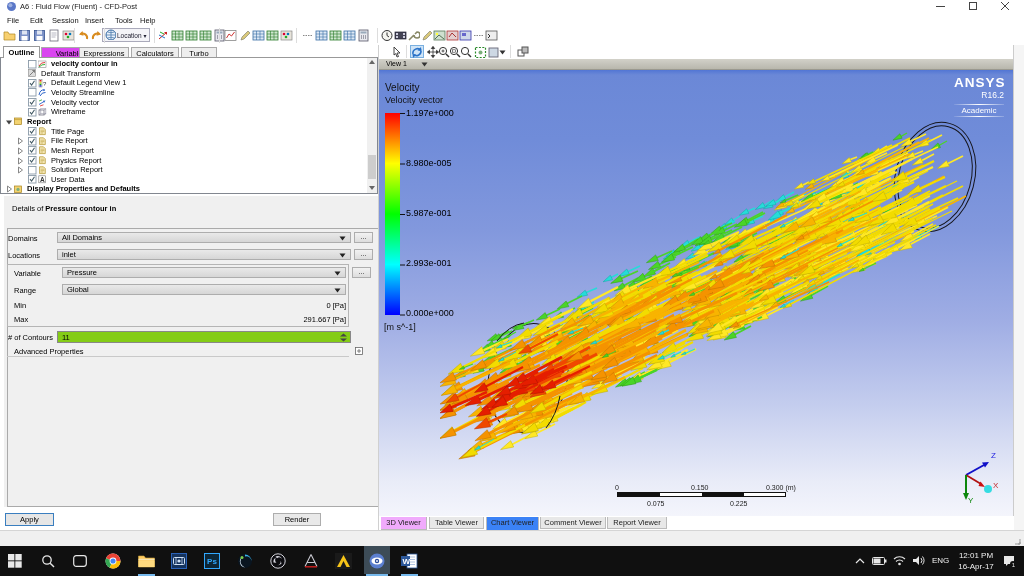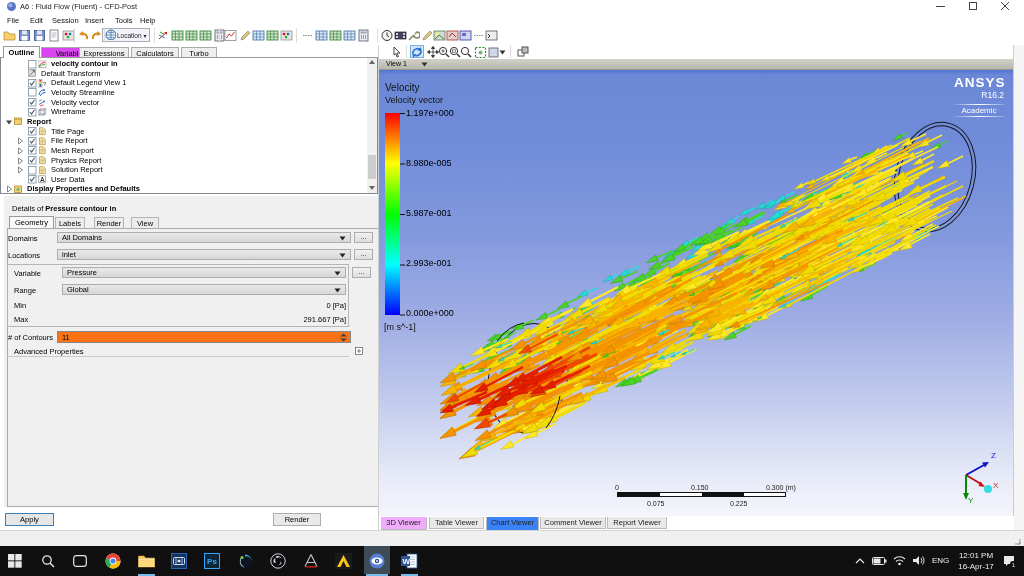--- a/index.html
+++ b/index.html
@@ -322,26 +322,20 @@
         <path d="M0 4 L3 0 L6 4Z" fill="#666"></path>
       </svg>
       <div class="abs" style="left:1px;top:97px;width:8px;height:24px;background:#cdcdcd;"></div>
       <svg class="abs" style="left:2px;top:128px" width="6" height="5">
         <path d="M0 0 L3 4 L6 0Z" fill="#666"></path>
       </svg>
     </div>
   </div>
 <div class="abs" style="left:4px;top:196px;width:378px;height:403px;background:#f0f0f0;">
  <div class="abs" style="left:8px;top:8px;font-size:7.5px;color:#000;">Details of <b>Pressure contour in</b></div>
- <div class="abs" style="left:3px;top:20px;width:372px;height:12px;font-size:7.5px;">
-  <div class="abs" style="left:2px;top:0;width:45px;height:12px;border:1px solid #999;border-bottom:none;background:#f9f9f9;text-align:center;line-height:12px;z-index:2;">Geometry</div>
-  <div class="abs" style="left:48px;top:1px;width:30px;height:11px;border:1px solid #b5b5b5;border-bottom:none;background:#ececec;text-align:center;line-height:11px;">Labels</div>
-  <div class="abs" style="left:87px;top:1px;width:30px;height:11px;border:1px solid #b5b5b5;border-bottom:none;background:#ececec;text-align:center;line-height:11px;">Render</div>
-  <div class="abs" style="left:124px;top:1px;width:28px;height:11px;border:1px solid #b5b5b5;border-bottom:none;background:#ececec;text-align:center;line-height:11px;">View</div>
- </div>
  <div class="abs" style="left:3px;top:32px;width:372px;height:279px;border:1px solid #aaa;background:#f0f0f0;"></div>
 </div>
 <div class="abs" style="left:0;top:228px;width:378px;height:130px;font-size:7.5px;color:#000;">
     <div class="abs" style="left:8px;top:6px;">Domains</div>
     <div class="abs" style="left:57px;top:4px;width:294px;height:11px;background:linear-gradient(#e9e9e9,#d6d6d6);border:1px solid #adadad;font-size:7.5px;color:#000;line-height:10px;padding-left:4px;">All Domains<svg class="abs" style="right:4px;top:3px" width="7" height="5">
         <path d="M0.5 0.5 L6.5 0.5 L3.5 4.5Z" fill="#222"></path>
       </svg></div>
     <div class="abs" style="left:354px;top:4px;width:19px;height:11px;background:linear-gradient(#f2f2f2,#dddddd);border:1px solid #adadad;font-size:7px;text-align:center;line-height:8px;color:#111;">...</div>
     <div class="abs" style="left:8px;top:23px;">Locations</div>
     <div class="abs" style="left:57px;top:21px;width:294px;height:11px;background:linear-gradient(#e9e9e9,#d6d6d6);border:1px solid #adadad;font-size:7.5px;color:#000;line-height:10px;padding-left:4px;">inlet<svg class="abs" style="right:4px;top:3px" width="7" height="5">
@@ -356,21 +350,21 @@
     <div class="abs" style="left:352px;top:39px;width:19px;height:11px;background:linear-gradient(#f2f2f2,#dddddd);border:1px solid #adadad;font-size:7px;text-align:center;line-height:8px;color:#111;">...</div>
     <div class="abs" style="left:14px;top:58px;">Range</div>
     <div class="abs" style="left:62px;top:56px;width:284px;height:11px;background:linear-gradient(#e9e9e9,#d6d6d6);border:1px solid #adadad;font-size:7.5px;color:#000;line-height:10px;padding-left:4px;">Global<svg class="abs" style="right:4px;top:3px" width="7" height="5">
         <path d="M0.5 0.5 L6.5 0.5 L3.5 4.5Z" fill="#222"></path>
       </svg></div>
     <div class="abs" style="left:14px;top:73px;">Min</div>
     <div class="abs" style="left:246px;top:73px;width:100px;text-align:right;">0 [Pa]</div>
     <div class="abs" style="left:14px;top:87px;">Max</div>
     <div class="abs" style="left:246px;top:87px;width:100px;text-align:right;">291.667 [Pa]</div>
     <div class="abs" style="left:8px;top:105px;"># of Contours</div>
-    <div class="abs" style="left:57px;top:103px;width:294px;height:12px;background:#f97316;border:1px solid #888;line-height:11px;padding-left:4px;">11<svg class="abs" style="right:2px;top:1px" width="9" height="9">
+    <div class="abs" style="left:57px;top:103px;width:294px;height:12px;background:#84cc16;border:1px solid #888;line-height:11px;padding-left:4px;">11<svg class="abs" style="right:2px;top:1px" width="9" height="9">
         <path d="M1 3.5 L4.5 0.5 L8 3.5Z M1 5.5 L4.5 8.5 L8 5.5Z" fill="#444"></path>
       </svg></div>
     <div class="abs" style="left:14px;top:119px;">Advanced Properties</div>
     <svg class="abs" style="left:355px;top:119px" width="8" height="8">
       <rect x="0.5" y="0.5" width="7" height="7" fill="#fff" stroke="#666" stroke-width="0.8"></rect>
       <path d="M2 4 h4 M4 2 v4" stroke="#666" stroke-width="0.8"></path>
     </svg>
     <div class="abs" style="left:7px;top:128px;width:342px;height:1px;background:#c9c9c9;"></div>
   </div>
 <div class="abs" style="left:0;top:507px;width:378px;height:25px;background:#fff;border-bottom:1px solid #e0e0e0;">

